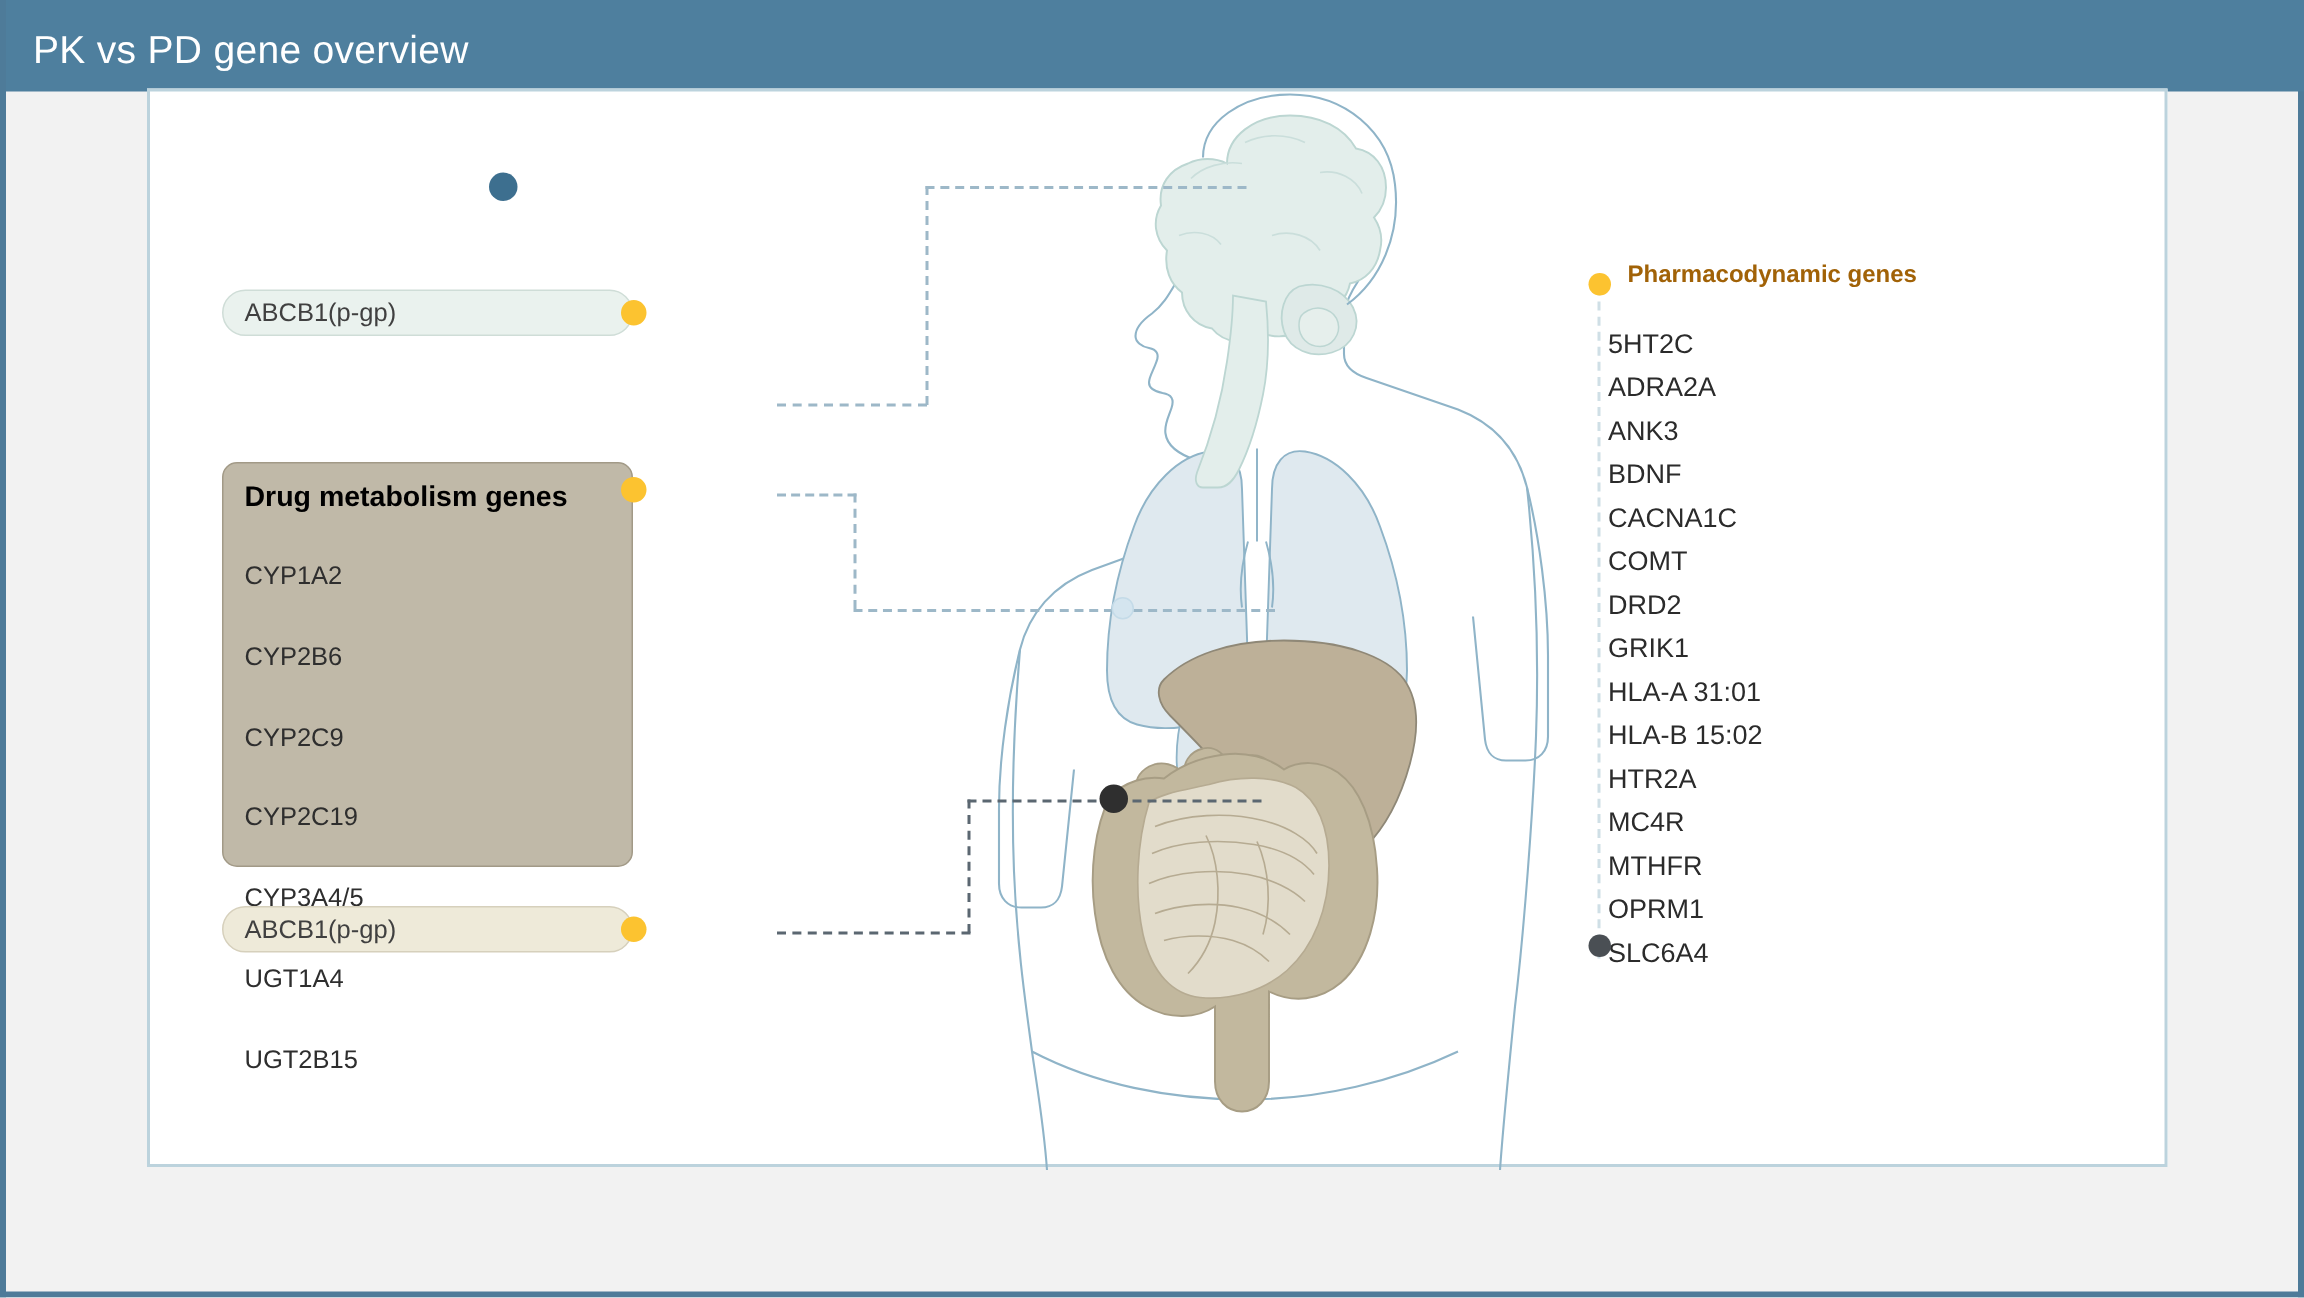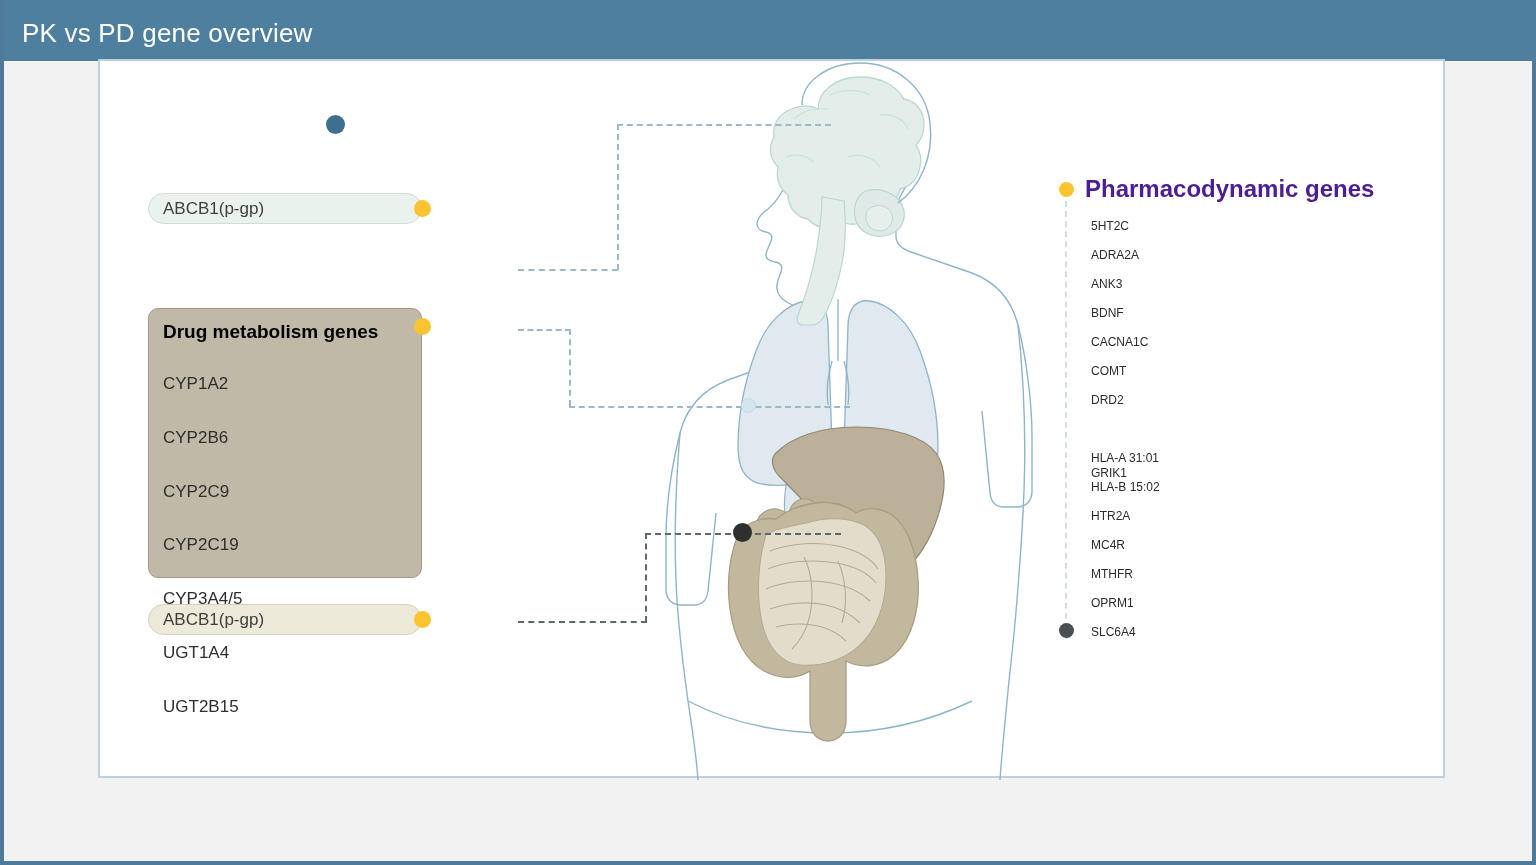--- a/index.html
+++ b/index.html
@@ -131,23 +131,23 @@
   #pd-legend {
     position: absolute;
     left: 1055px;
     top: 175px;
     z-index: 8;
   }
   #pd-title {
     position: absolute;
     left: 26px;
     top: 0px;
-    font-size: 24px;
+    font-size: 16px;
     font-weight: bold;
-    color: #4c1d95;
+    color: #a16207;
     white-space: nowrap;
   }
   #pd-legend-line {
     position: absolute;
     left: 6px;
     top: 16px;
     height: 448px;
     border-left: 2px dashed #cfdfe6;
   }
   #pd-dot-top {
@@ -155,22 +155,22 @@
     width: 15px; height: 15px;
     background: #fcc330;
   }
   #pd-dot-bottom {
     left: 0px; top: 448px;
     width: 15px; height: 15px;
     background: #4a4f54;
   }
   .pd-gene {
     position: absolute;
-    left: 32px;
-    font-size: 12px;
+    left: 13px;
+    font-size: 18px;
     color: #2b2b2b;
     white-space: nowrap;
   }
 
   
   #dot-brain {
     left: 706px; top: 113px;
     width: 19px; height: 19px;
     background: #3d6f8f;
   }
@@ -394,21 +394,21 @@
     <div class="dot" id="pd-dot-bottom"></div>
     <div id="pd-title">Pharmacodynamic genes</div>
 
     <div class="pd-gene" style="top:44px;">5HT2C</div>
     <div class="pd-gene" style="top:73px;">ADRA2A</div>
     <div class="pd-gene" style="top:102px;">ANK3</div>
     <div class="pd-gene" style="top:131px;">BDNF</div>
     <div class="pd-gene" style="top:160px;">CACNA1C</div>
     <div class="pd-gene" style="top:189px;">COMT</div>
     <div class="pd-gene" style="top:218px;">DRD2</div>
-    <div class="pd-gene" style="top:247px;margin-top:44px;">GRIK1</div>
+    <div class="pd-gene" style="top:247px;">GRIK1</div>
     <div class="pd-gene" style="top:276px;text-align:right;">HLA-A 31:01</div>
     <div class="pd-gene" style="top:305px;">HLA-B 15:02</div>
     <div class="pd-gene" style="top:334px;">HTR2A</div>
     <div class="pd-gene" style="top:363px;">MC4R</div>
     <div class="pd-gene" style="top:392px;">MTHFR</div>
     <div class="pd-gene" style="top:421px;">OPRM1</div>
     <div class="pd-gene" style="top:450px;">SLC6A4</div>
   </div>
 
 </div>

